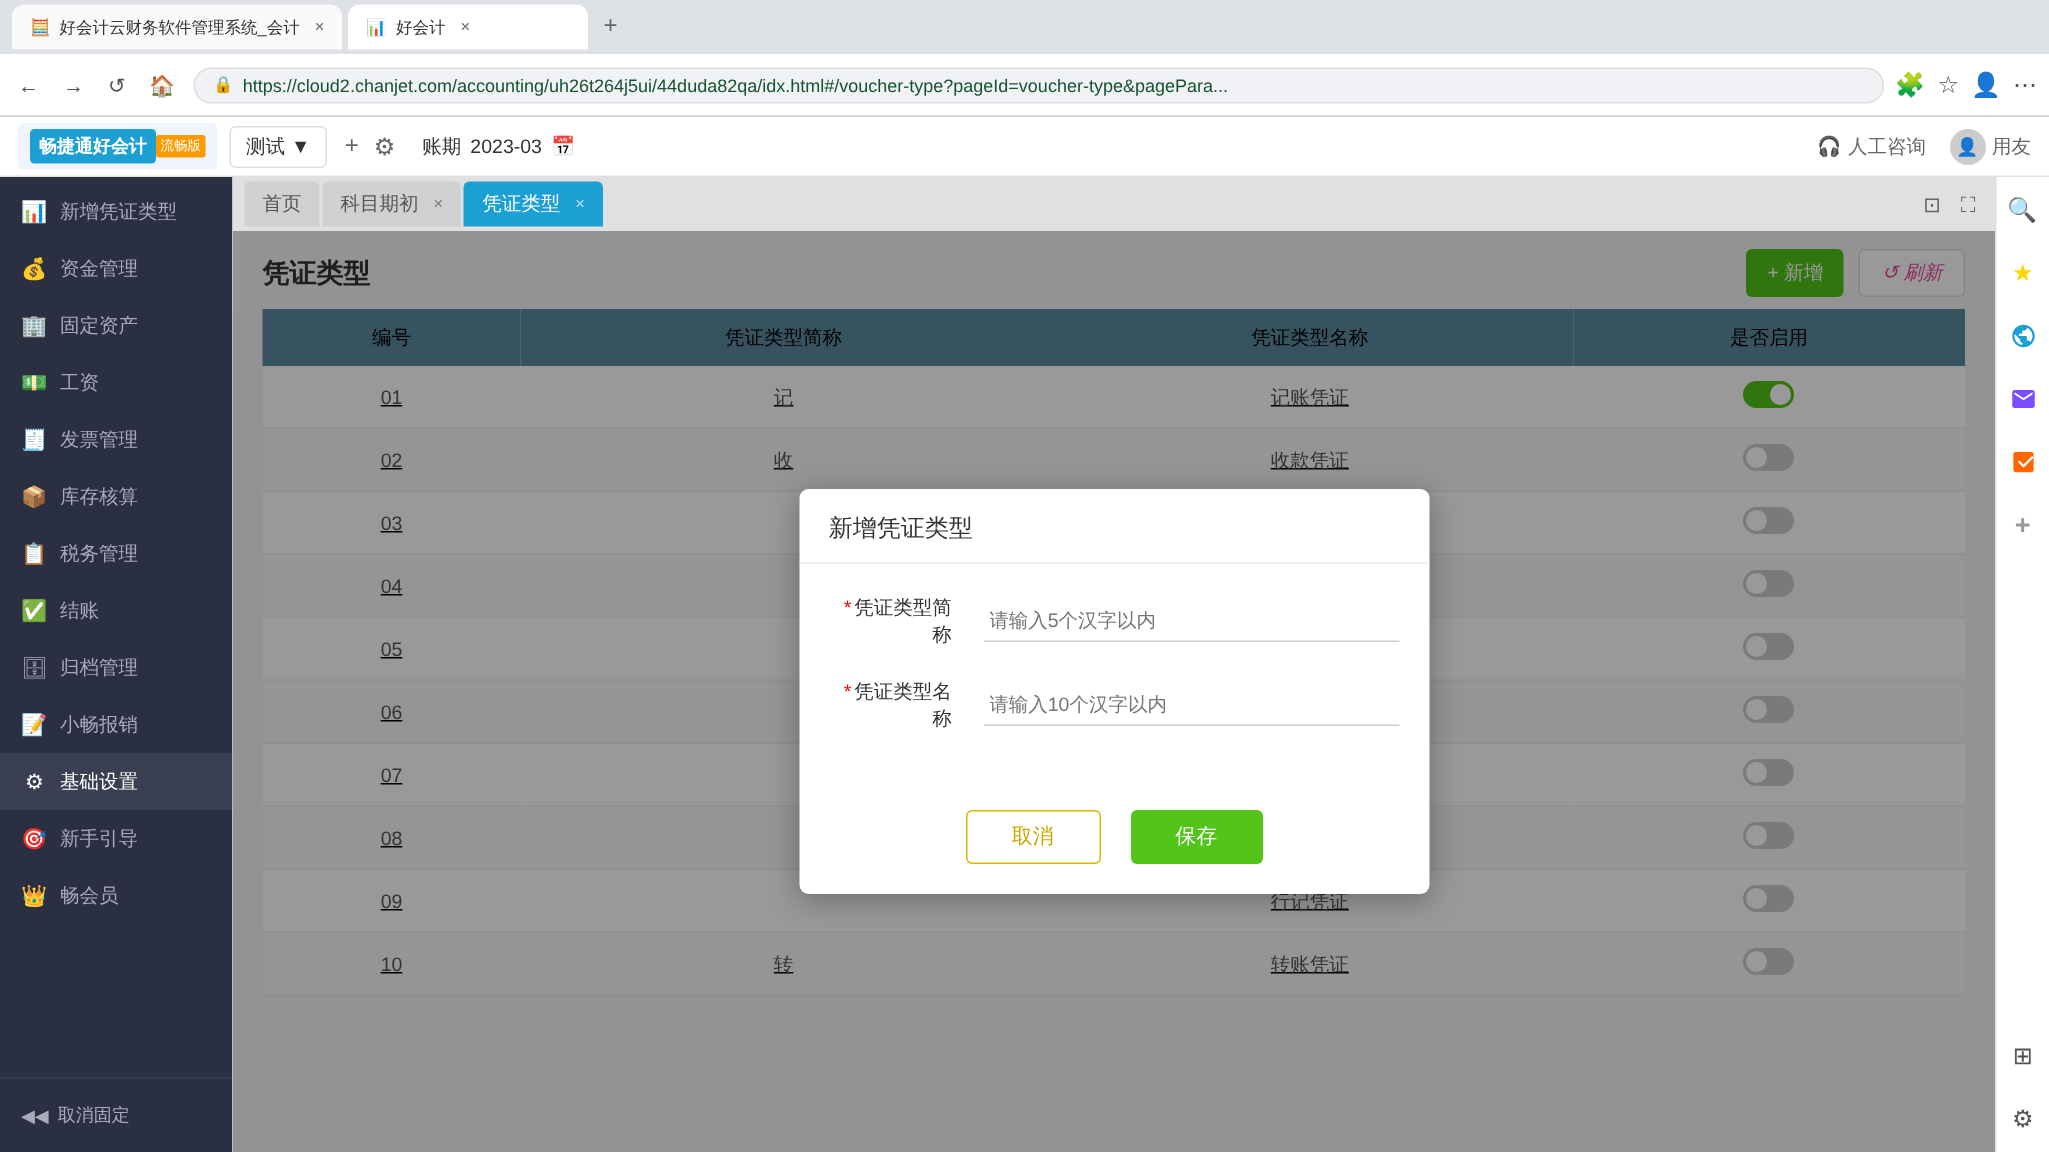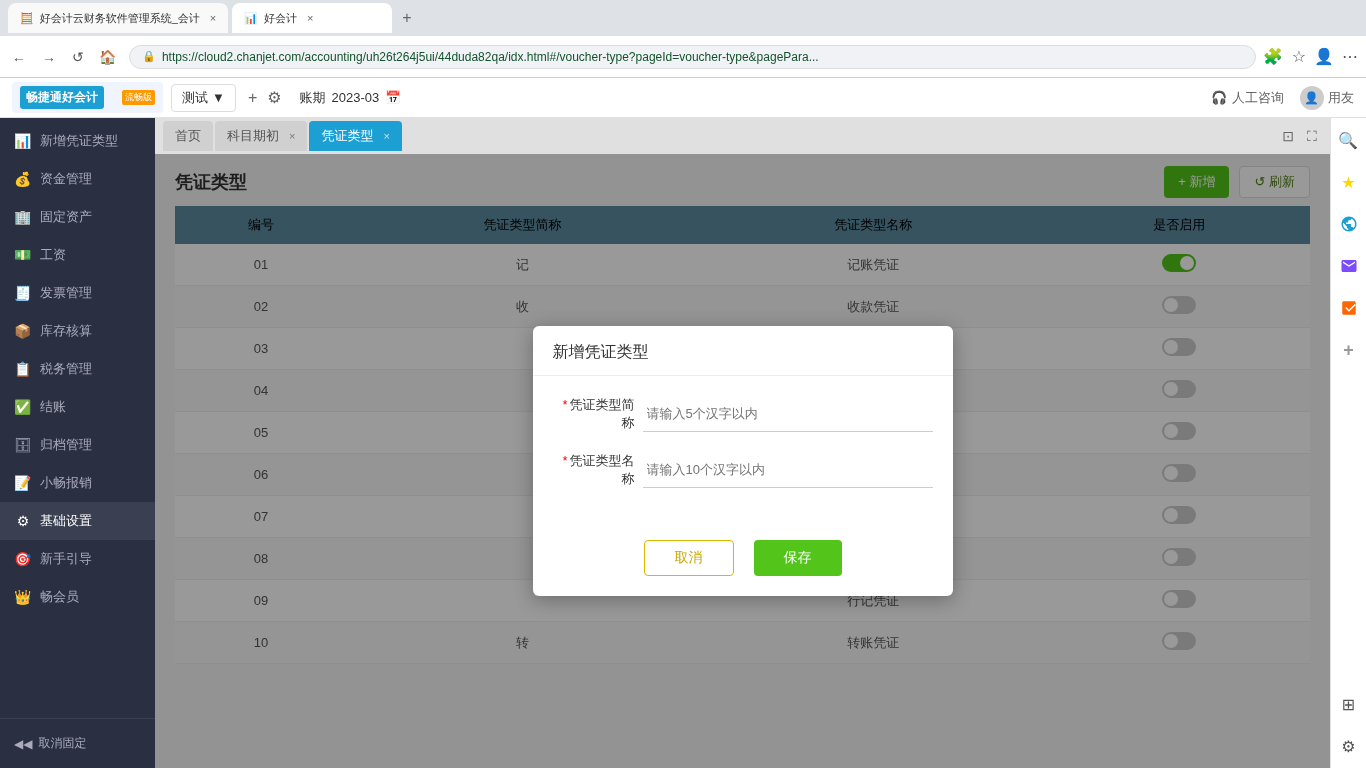--- a/index.html
+++ b/index.html
@@ -57,43 +57,43 @@
     .tab .tab-close { font-size: 11px; color: inherit; opacity: 0.7; cursor: pointer; margin-left: 4px; }
     .expand-btn { margin-left: auto; display: flex; gap: 4px; }
     .expand-icon { width: 20px; height: 20px; display: flex; align-items: center; justify-content: center; cursor: pointer; color: #666; font-size: 14px; }
 
     
     .content { flex: 1; background: #f5f5f5; overflow: hidden; padding: 0; position: relative; }
     .page-header { background: #f5f5f5; padding: 12px 20px 8px; display: flex; align-items: center; justify-content: space-between; }
     .page-title { font-size: 18px; color: #333; font-weight: bold; }
     .header-actions { display: flex; gap: 10px; }
     .btn-new { background: #52c41a; color: #fff; border: none; padding: 6px 14px; border-radius: 4px; cursor: pointer; font-size: 13px; display: flex; align-items: center; gap: 4px; }
-    .btn-refresh { background: #fff; color: #4d7c0f; border: 1px solid #ddd; padding: 6px 14px; border-radius: 4px; cursor: pointer; font-size: 13px; display: flex; align-items: center; gap: 4px; }
+    .btn-refresh { background: #fff; color: #ec4899; border: 1px solid #ddd; padding: 6px 14px; border-radius: 4px; cursor: pointer; font-size: 13px; display: flex; align-items: center; gap: 4px; font-style: italic; }
 
     
     .table-container { padding: 0 20px; }
     table { width: 100%; border-collapse: collapse; background: #fff; }
     thead tr { background: #5a8a9f; color: #000000; }
     thead th { padding: 10px 12px; text-align: center; font-size: 13px; font-weight: normal; }
-    tbody tr { border-bottom: 1px solid #eee; }
+    tbody tr { border-bottom: 1px solid #eee; text-decoration: underline; }
     tbody tr:nth-child(even) { background: #f9f9f9; }
     tbody td { padding: 10px 12px; text-align: center; font-size: 13px; color: #555; }
     .toggle { width: 34px; height: 18px; border-radius: 9px; display: inline-block; position: relative; cursor: pointer; }
     .toggle.on { background: #52c41a; }
     .toggle.off { background: #ccc; }
     .toggle::after { content: ''; position: absolute; top: 2px; width: 14px; height: 14px; border-radius: 50%; background: #fff; transition: left 0.2s; }
     .toggle.on::after { left: 18px; }
     .toggle.off::after { left: 2px; }
 
     
     .modal-overlay { position: absolute; top: 0; left: 0; right: 0; bottom: 0; background: rgba(0,0,0,0.4); display: flex; align-items: center; justify-content: center; z-index: 100; }
     .modal { background: #fff; border-radius: 6px; width: 420px; padding: 0; box-shadow: 0 4px 20px rgba(0,0,0,0.3); }
     .modal-header { padding: 16px 20px 12px; font-size: 16px; color: #333; border-bottom: 1px solid #eee; }
     .modal-body { padding: 20px 20px; }
-    .form-row { display: flex; margin-bottom: 20px; }
+    .form-row { display: flex; align-items: center; margin-bottom: 20px; gap: 13px; }
     .form-label { width: 90px; text-align: right; font-size: 13px; color: #333; padding-right: 8px; }
     .required { color: #f00; margin-right: 2px; }
     .form-input { flex: 1; border: none; border-bottom: 1px solid #ccc; padding: 6px 4px; font-size: 13px; color: #be185d; outline: none; background: transparent; }
     .modal-footer { padding: 12px 20px 20px; display: flex; justify-content: center; gap: 20px; }
     .btn-cancel { background: #fff; color: #333; border: 1px solid #d9b800; padding: 8px 30px; border-radius: 4px; cursor: pointer; font-size: 14px; color: #c8a800; }
     .btn-save { background: #52c41a; color: #fff; border: none; padding: 8px 30px; border-radius: 4px; cursor: pointer; font-size: 14px; }
 
     
     .right-panel { width: 36px; background: #fff; border-left: 1px solid #e0e0e0; display: flex; flex-direction: column; align-items: center; padding: 8px 0; gap: 14px; }
     .r-icon { width: 28px; height: 28px; display: flex; align-items: center; justify-content: center; cursor: pointer; color: #555; font-size: 16px; border-radius: 4px; }
@@ -127,21 +127,21 @@
   </div>
   <div class="address-actions">
     <span class="addr-icon">🧩</span>
     <span class="addr-icon">☆</span>
     <span class="addr-icon">👤</span>
     <span class="addr-icon">⋯</span>
   </div>
 </div>
 
 <div class="top-toolbar">
-  <div style="display:flex;align-items:center;gap:18px;padding:4px 8px;background:#f0f4ff;border-radius:4px;cursor:pointer;">
+  <div style="display:flex;align-items:center;gap:0;padding:4px 8px;background:#f0f4ff;border-radius:4px;cursor:pointer;">
     <span style="background:#1ca0d4;color:#fff;padding:3px 6px;border-radius:3px;font-size:12px;font-weight:bold;">畅捷通好会计</span>
     <span style="background:#ff9900;color:#fff;font-size:9px;padding:1px 3px;border-radius:2px;">流畅版</span>
   </div>
   <div class="workspace-select">
     <span>测试</span>
     <span>▼</span>
   </div>
   <div class="toolbar-icons">
     <span class="toolbar-icon">+</span>
     <span class="toolbar-icon">⚙</span>

